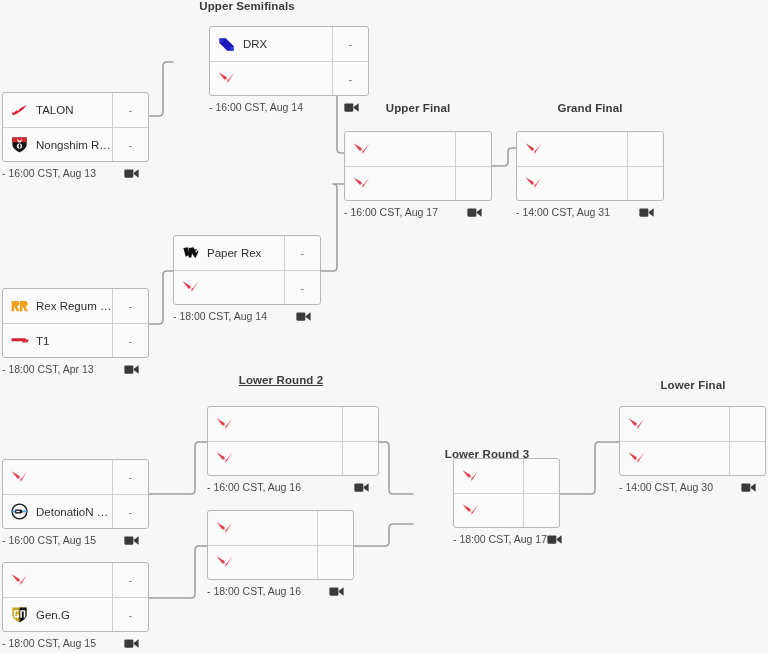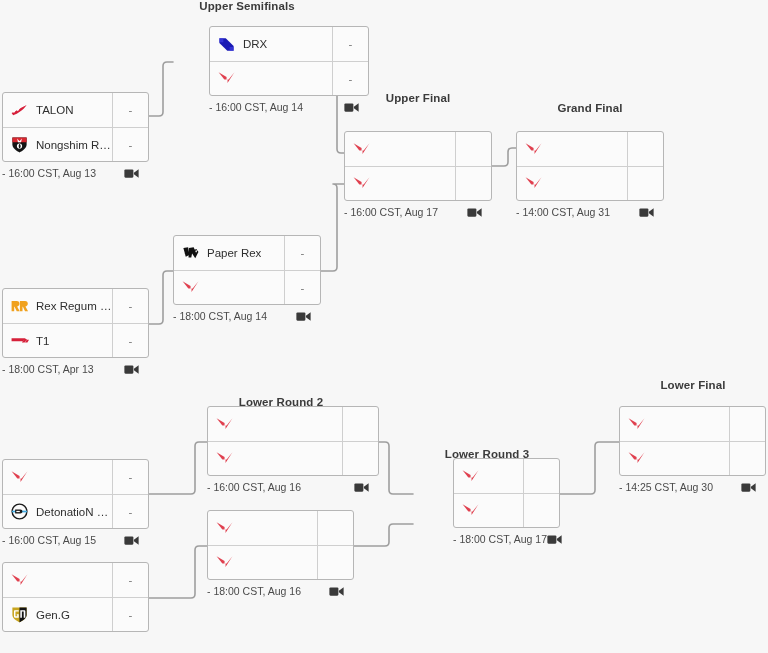--- a/index.html
+++ b/index.html
@@ -133,24 +133,24 @@
       <path d="M492 166 H504 Q508 166 508 162 V152 Q508 148 512 148 H516"></path>
       <path d="M149 494 H191 Q195 494 195 490 V446 Q195 442 199 442 H207"></path>
       <path d="M149 598 H191 Q195 598 195 594 V550 Q195 546 199 546 H207"></path>
       <path d="M354 442 H385 Q389 442 389 446 V490 Q389 494 393 494 H413"></path>
       <path d="M354 546 H385 Q389 546 389 542 V528 Q389 524 393 524 H413"></path>
       <path d="M560 494 H591 Q595 494 595 490 V446 Q595 442 599 442 H619"></path>
     </svg>
 
   <div id="round-headers">
       <div class="round-header" style="left: 247px; top: 0px;">Upper Semifinals</div>
-      <div class="round-header" style="left: 418px; top: 92px;">Upper Final</div>
+      <div class="round-header" style="left: 418px; top: 102px;">Upper Final</div>
       <div class="round-header" style="left: 590px; top: 102px;">Grand Final</div>
       <div class="round-header" style="left: 74px; top: 430px; margin-top: 44px;">Lower Round 1</div>
-      <div class="round-header" style="left: 281px; top: 396px;">Lower Round 2</div>
+      <div class="round-header" style="left: 281px; top: 374px; text-decoration: underline;">Lower Round 2</div>
       <div class="round-header" style="left: 487px; top: 448px;">Lower Round 3</div>
       <div class="round-header" style="left: 693px; top: 379px;">Lower Final</div>
     </div>
   <div id="matches">
       <div class="match" style="left: 2px; top: 92px; width: 147px;">
         <div class="match-box">
           <div class="team-row">
             <div class="team-main">
               <span class="logo">
                 <svg width="19" height="19" viewBox="0 0 24 24">
@@ -438,20 +438,29 @@
                   <path d="M12 3 H21 V12.6 C21 18 12 21.8 12 21.8 Z" fill="#141414"></path>
                   <path d="M11 6.5 H6.4 C5.4 6.5 5 7 5 8 V14.5 C5 15.5 5.4 16 6.4 16 H11 V11.6 H8.6 V13.2 H9.3 V14.3 H6.9 V8.2 H11 Z" fill="#ffffff"></path>
                   <path d="M13 6.5 H18.4 C19.1 6.5 19.4 7 19.4 7.8 V16 H17.3 V8.2 H15 V16 H13 Z" fill="#ffffff"></path>
                 </svg>
               </span>
               <span class="team-name">Gen.G</span>
             </div>
             <div class="team-score">-</div>
           </div>
         </div>
+        <div class="match-footer">
+          <span class="match-time">- 18:00 CST, Aug 15</span>
+          <span class="stream-icon">
+            <svg width="15" height="11" viewBox="0 0 20 14">
+              <rect x="0.5" y="1.5" width="12" height="11" rx="1.5" fill="#3a3a3a"></rect>
+              <path d="M13.2 6 L19.5 1.2 V12.8 L13.2 8 Z" fill="#3a3a3a"></path>
+            </svg>
+          </span>
+        </div>
       </div>
       <div class="match" style="left: 207px; top: 406px; width: 172px;">
         <div class="match-box">
           <div class="team-row">
             <div class="team-main">
               <span class="logo">
                 <svg width="19" height="19" viewBox="0 0 24 24">
                   <path d="M2 4.2 L9.3 13.3 L12.1 13.3 L12.1 10.1 Z" fill="#e0404f"></path>
                   <path d="M22 4.2 L14.7 13.3 L13.3 13.3 L13.3 17.8 Z" fill="#e0404f"></path>
                 </svg>
@@ -578,21 +587,21 @@
                   <path d="M2 4.2 L9.3 13.3 L12.1 13.3 L12.1 10.1 Z" fill="#e0404f"></path>
                   <path d="M22 4.2 L14.7 13.3 L13.3 13.3 L13.3 17.8 Z" fill="#e0404f"></path>
                 </svg>
               </span>
               <span class="team-name"></span>
             </div>
             <div class="team-score"></div>
           </div>
         </div>
         <div class="match-footer">
-          <span class="match-time">- 14:25 CST, Aug 30</span>
+          <span class="match-time">- 14:00 CST, Aug 30</span>
           <span class="stream-icon">
             <svg width="15" height="11" viewBox="0 0 20 14">
               <rect x="0.5" y="1.5" width="12" height="11" rx="1.5" fill="#3a3a3a"></rect>
               <path d="M13.2 6 L19.5 1.2 V12.8 L13.2 8 Z" fill="#3a3a3a"></path>
             </svg>
           </span>
         </div>
       </div>
     </div>
 

